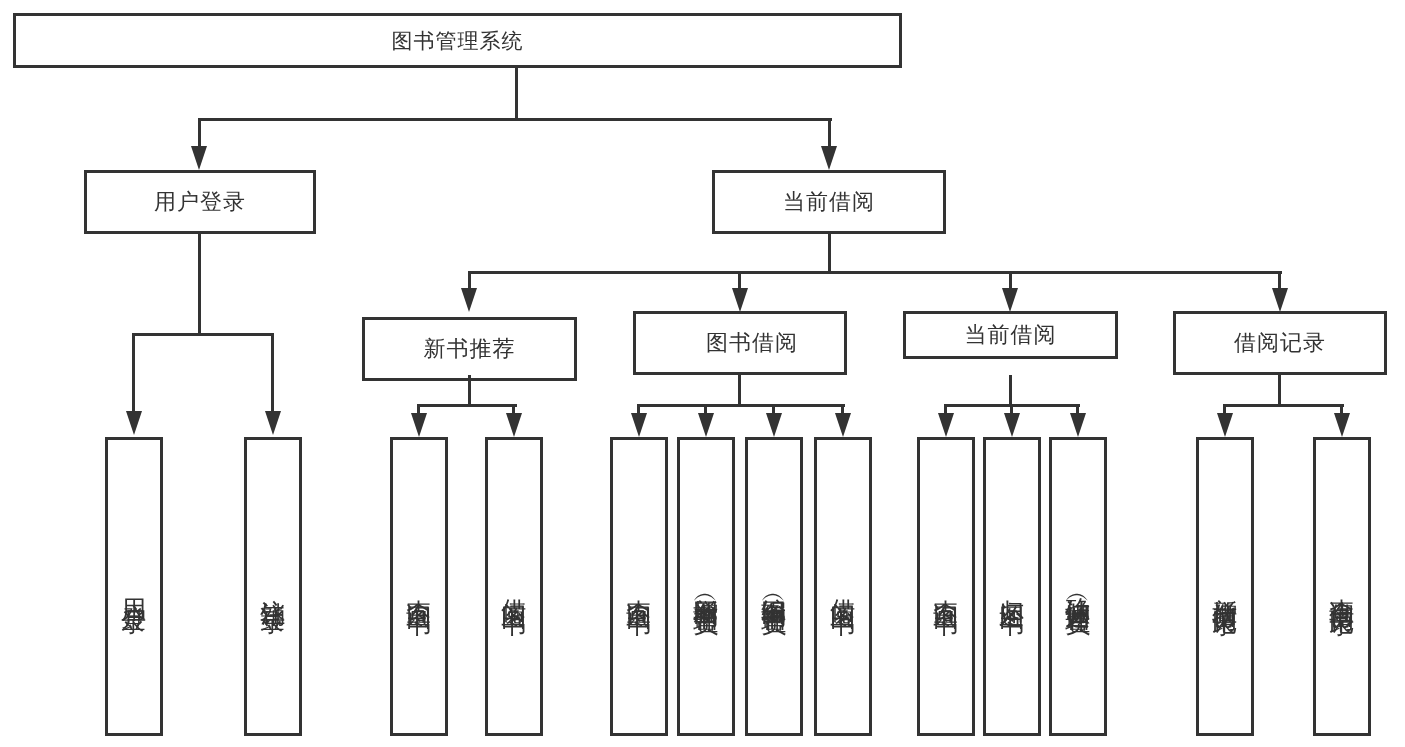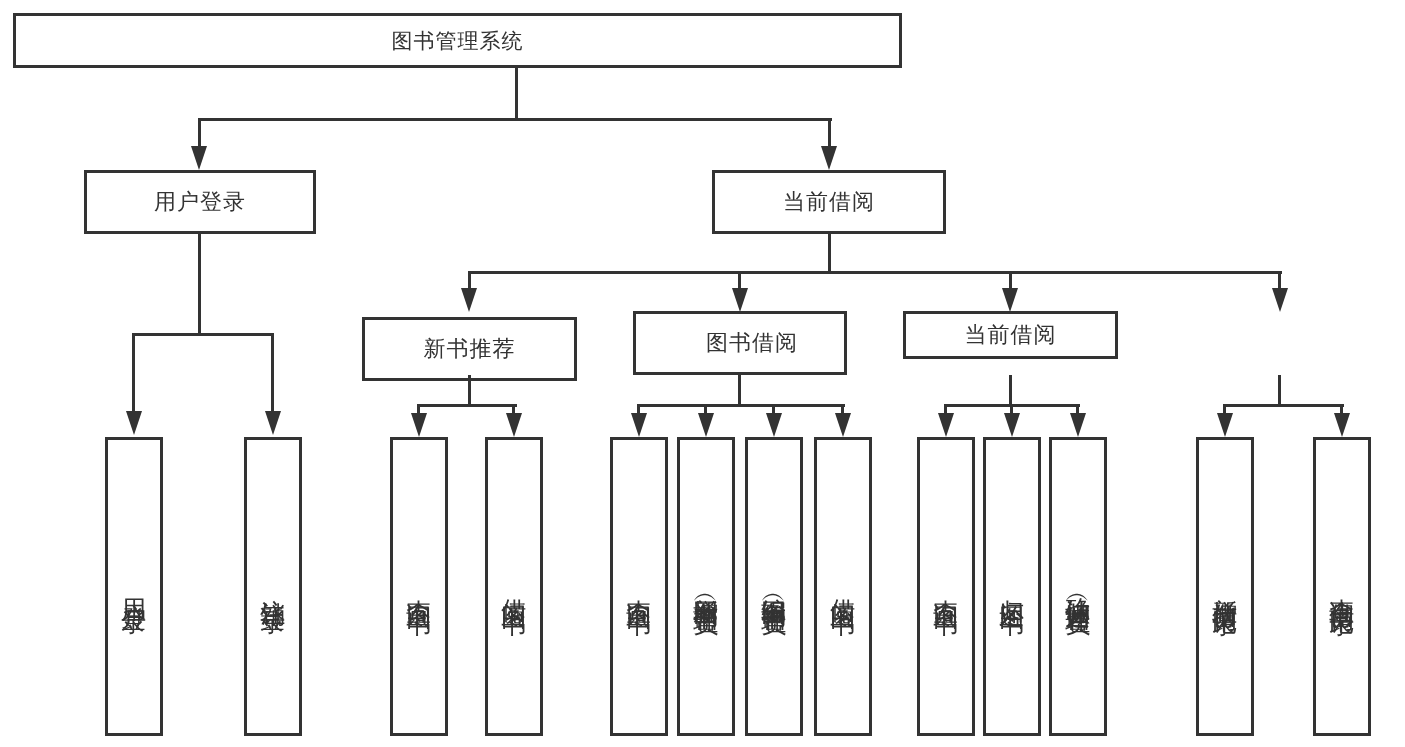--- a/index.html
+++ b/index.html
@@ -99,20 +99,23 @@
 
   <div class="box hdr" style="left:362px; top:311px; width:215px; height:64px; font-size:22px;margin-top:6px;">
     <span>新书推荐</span>
   </div>
   <div class="box hdr" style="left:633px; top:311px; width:214px; height:64px; font-size:22px;padding-left:24px;">
     <span>图书借阅</span>
   </div>
   <div class="box hdr" style="left:903px; top:311px; width:215px; height:48px; font-size:22px;">
     <span>当前借阅</span>
   </div>
+  <div class="box hdr" style="left:1173px; top:311px; width:214px; height:64px; font-size:22px;">
+    <span>借阅记录</span>
+  </div>
 
   <div class="vl" style="left:468px; top:375px; height:31px;"></div>
   <div class="hl" style="left:417px; top:404px; width:100px;"></div>
   <div class="vl" style="left:417px; top:404px; height:11px;"></div>
   <div class="ar" style="left:411px; top:413px;"></div>
   <div class="vl" style="left:512px; top:404px; height:11px;"></div>
   <div class="ar" style="left:506px; top:413px;"></div>
 
   <div class="vl" style="left:738px; top:375px; height:31px;"></div>
   <div class="hl" style="left:637px; top:404px; width:208px;"></div>

